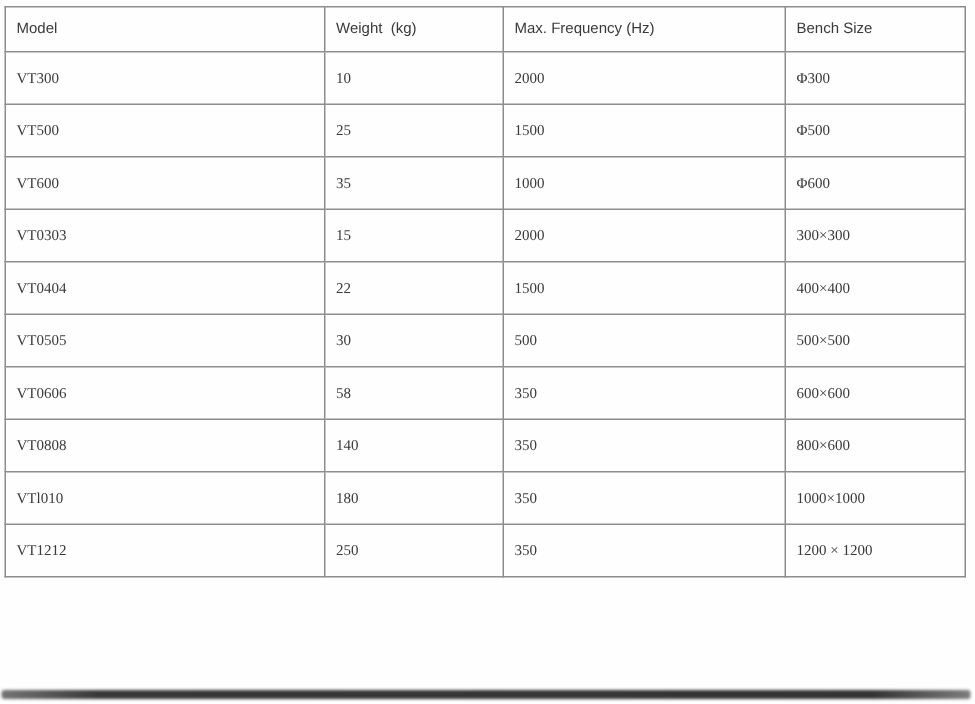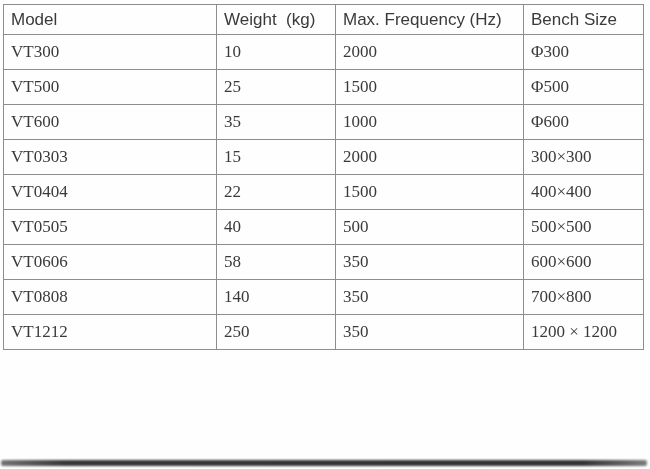--- a/index.html
+++ b/index.html
@@ -19,21 +19,21 @@
     position: absolute;
     left: 3px;
     top: 4px;
     width: 640px;
     border-collapse: collapse;
     table-layout: fixed;
   }
   table.spec-table th,
   table.spec-table td {
     border: 1px solid #8d8d8d;
-    font-size: 17px;
+    font-size: 10px;
     font-weight: normal;
     color: #3a3a3a;
     text-align: left;
     vertical-align: middle;
     padding: 0 6px 0 7px;
     white-space: pre-wrap;
     overflow: hidden;
   }
   table.spec-table th {
     height: 29px;
@@ -103,35 +103,41 @@
           <td>300×300</td>
         </tr>
         <tr>
           <td>VT0404</td>
           <td>22</td>
           <td>1500</td>
           <td>400×400</td>
         </tr>
         <tr>
           <td>VT0505</td>
-          <td>40</td>
+          <td>30</td>
           <td>500</td>
           <td>500×500</td>
         </tr>
         <tr>
           <td>VT0606</td>
           <td>58</td>
           <td>350</td>
           <td>600×600</td>
         </tr>
         <tr>
           <td>VT0808</td>
           <td>140</td>
           <td>350</td>
-          <td>700×800</td>
+          <td>800×600</td>
+        </tr>
+        <tr>
+          <td>VTl010</td>
+          <td>180</td>
+          <td>350</td>
+          <td>1000×1000</td>
         </tr>
         <tr>
           <td>VT1212</td>
           <td>250</td>
           <td>350</td>
           <td>1200 × 1200</td>
         </tr>
       </tbody>
   </table>
 

